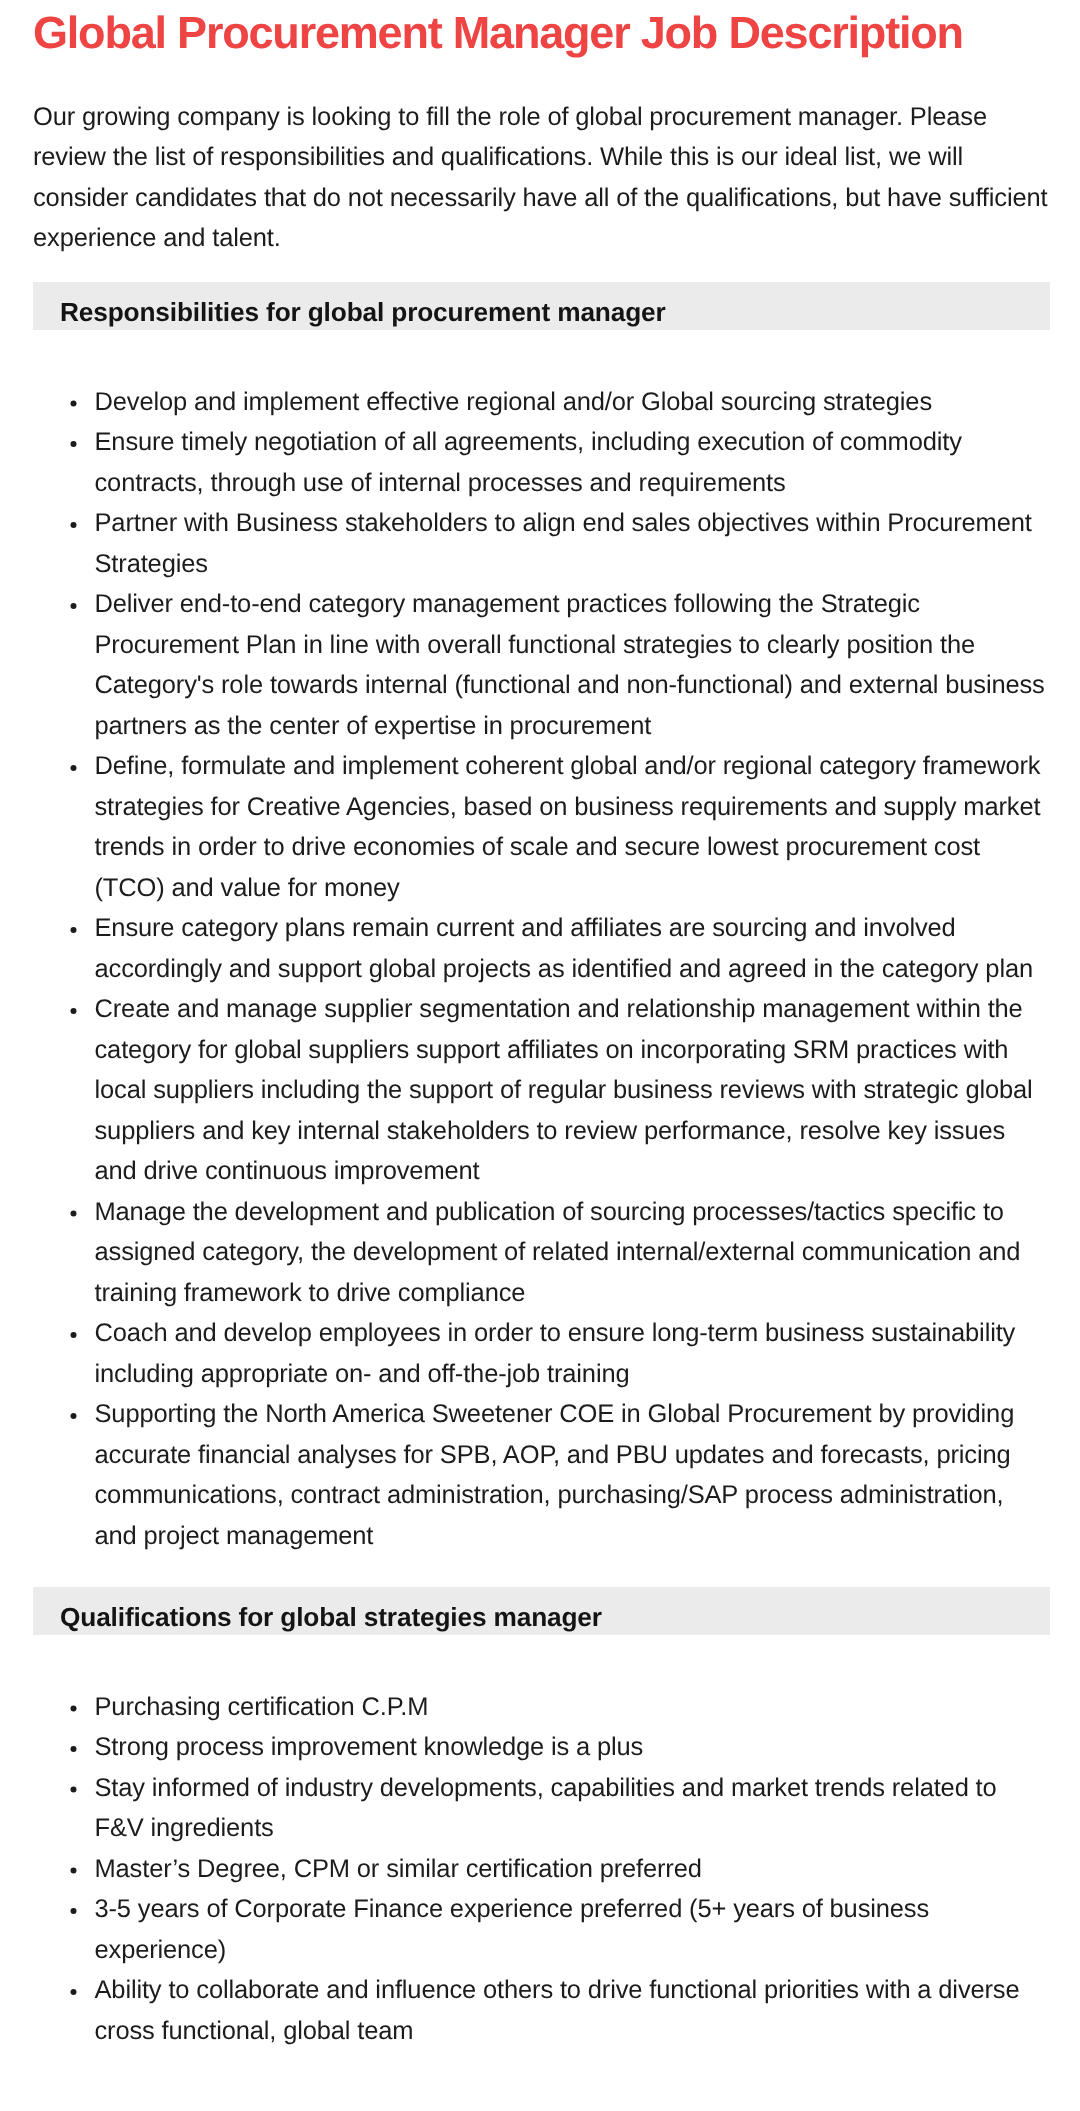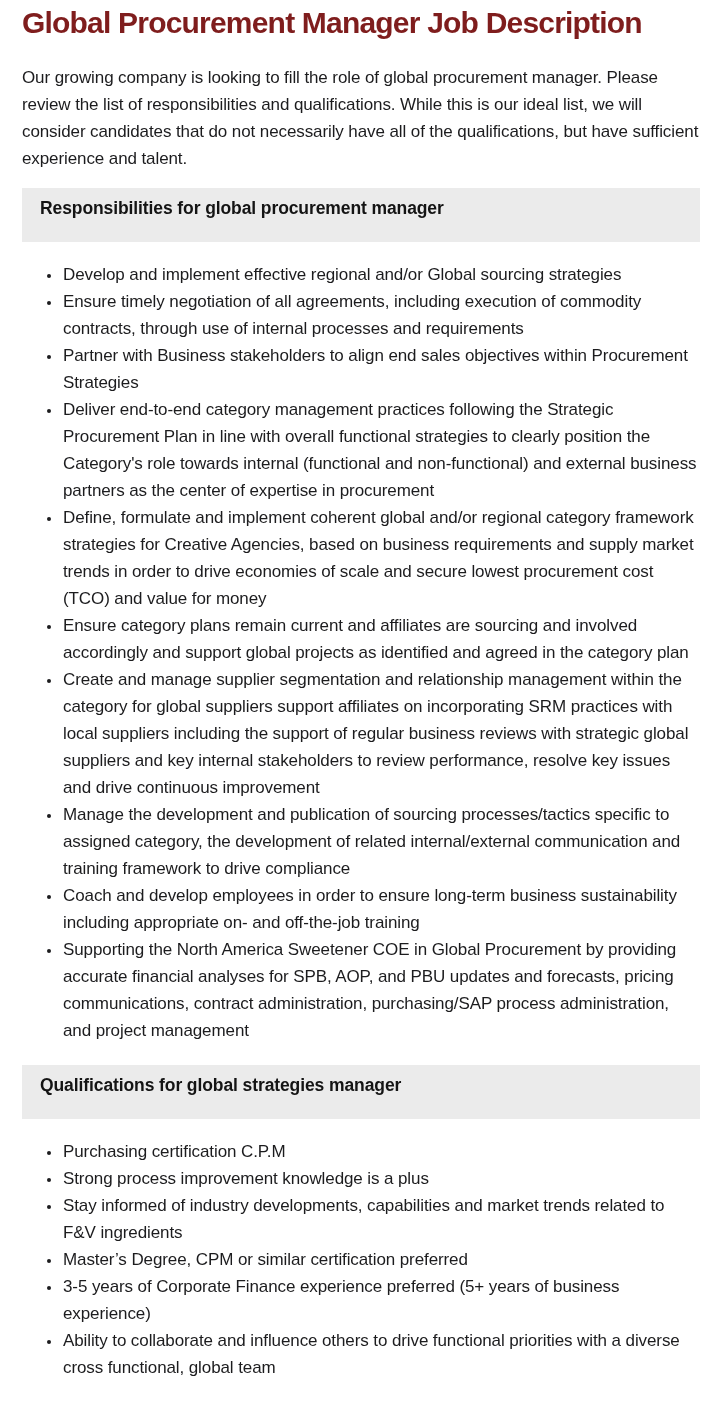--- a/index.html
+++ b/index.html
@@ -17,39 +17,39 @@
     font-size: 17px;
     line-height: 27px;
     letter-spacing: -0.1px;
   }
   h1.page-title {
     margin: 0 0 24px 0;
     font-size: 30px;
     line-height: 34px;
     font-weight: 800;
     letter-spacing: -0.8px;
-    color: #7f1d1d;
+    color: #ef4444;
     white-space: nowrap;
   }
   p.intro {
     margin: 0 0 16px 0;
   }
   .section-header {
     background: #ebebeb;
-    height: 54px;
+    height: 32px;
     line-height: 40px;
     padding: 0 18px;
     font-weight: bold;
     font-size: 17.5px;
     color: #141414;
     white-space: nowrap;
     overflow: hidden;
   }
   ul.bullet-list {
-    margin: 19px 0 21px 0;
+    margin: 34px 0 21px 0;
     padding: 0 0 0 40px;
     list-style: disc outside;
   }
   ul.bullet-list li {
     margin: 0;
     padding-left: 1px;
   }
   ul.bullet-list li::marker {
     font-size: 0.85em;
     color: #1c1c1e;

